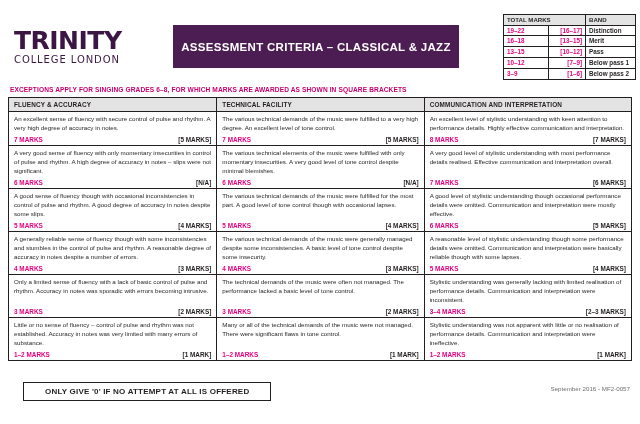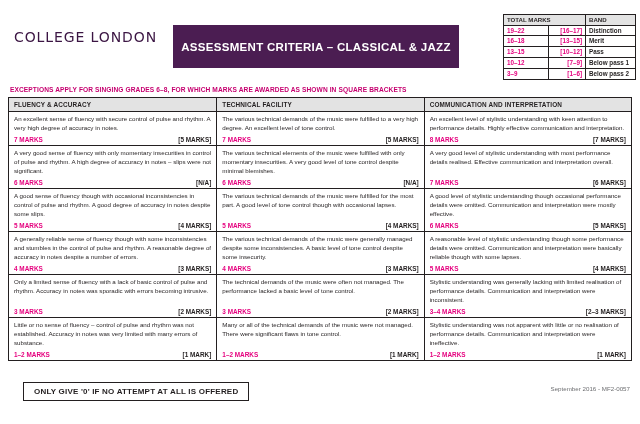--- a/index.html
+++ b/index.html
@@ -38,21 +38,21 @@
   .logo-main {
     font-family: "DejaVu Sans", sans-serif;
     font-weight: bold;
     font-size: 25px;
     letter-spacing: -0.5px;
     color: #3b1543;
     line-height: 1;
   }
   .logo-sub {
     font-family: "DejaVu Sans", sans-serif;
-    font-size: 14px;
+    font-size: 10px;
     letter-spacing: 0.9px;
     color: #3b1543;
     margin-top: 2px;
     line-height: 1;
   }
   .title-bar {
     position: absolute;
     left: 173px;
     top: 25px;
     width: 286px;
@@ -156,21 +156,21 @@
     margin-top: 3px;
   }
   .marks .brk { color: #231f20; }
 
   
   .footer-note {
     position: absolute;
     left: 23px;
     bottom: 23px;
     border: 1.2px solid #231f20;
-    padding: 4px 10px;
+    padding: 4px 21px;
     font-size: 8px;
     font-weight: bold;
     letter-spacing: 0.2px;
     color: #231f20;
     text-align: center;
   }
   .footer-ref {
     position: absolute;
     right: 10px;
     bottom: 32px;
@@ -179,20 +179,21 @@
   }
 </style>
 </head>
 <body>
 
 <div class="page">
 
   <div class="header">
 
     <div class="logo">
+      <div class="logo-main">TRINITY</div>
       <div class="logo-sub">COLLEGE LONDON</div>
     </div>
 
     <div class="title-bar">ASSESSMENT CRITERIA – CLASSICAL &amp; JAZZ</div>
 
     <table class="bands">
       <thead>
         <tr>
           <td colspan="2">TOTAL MARKS</td>
           <td>BAND</td>

